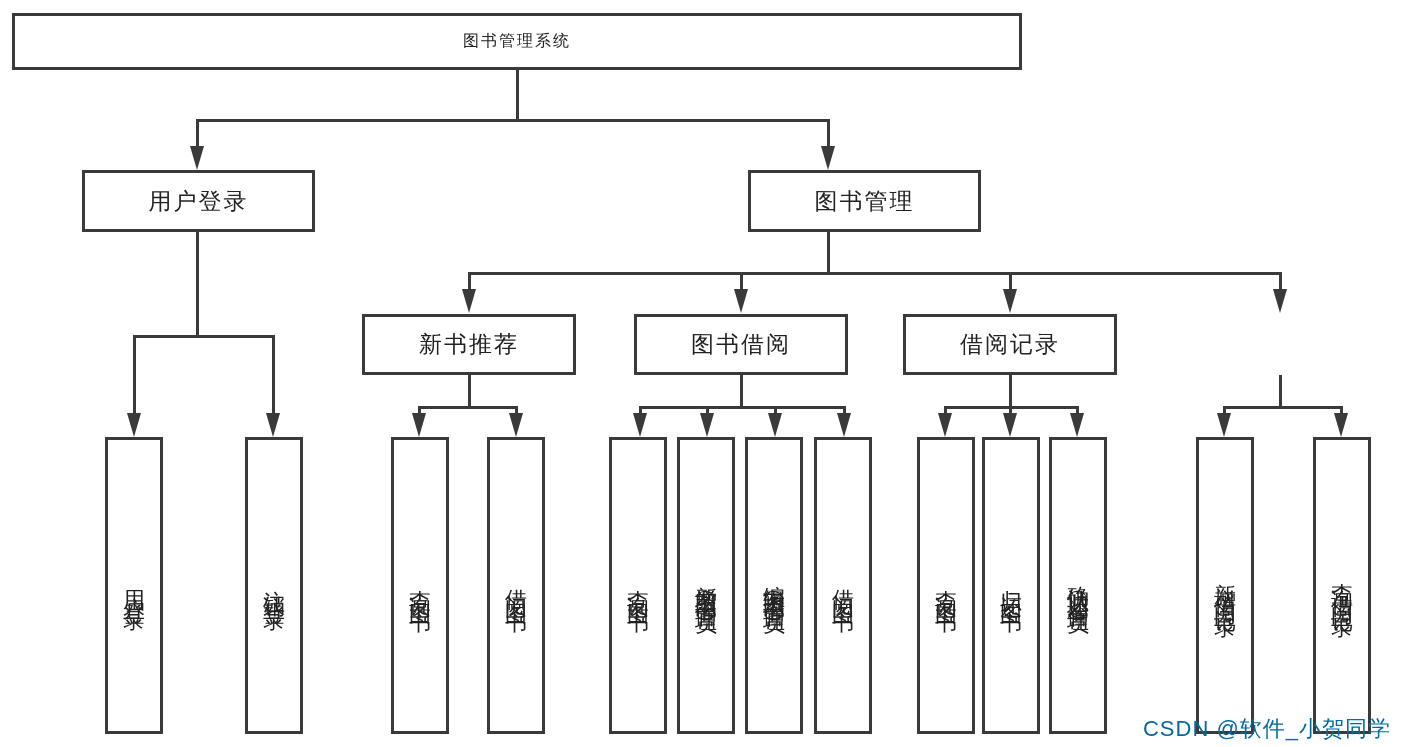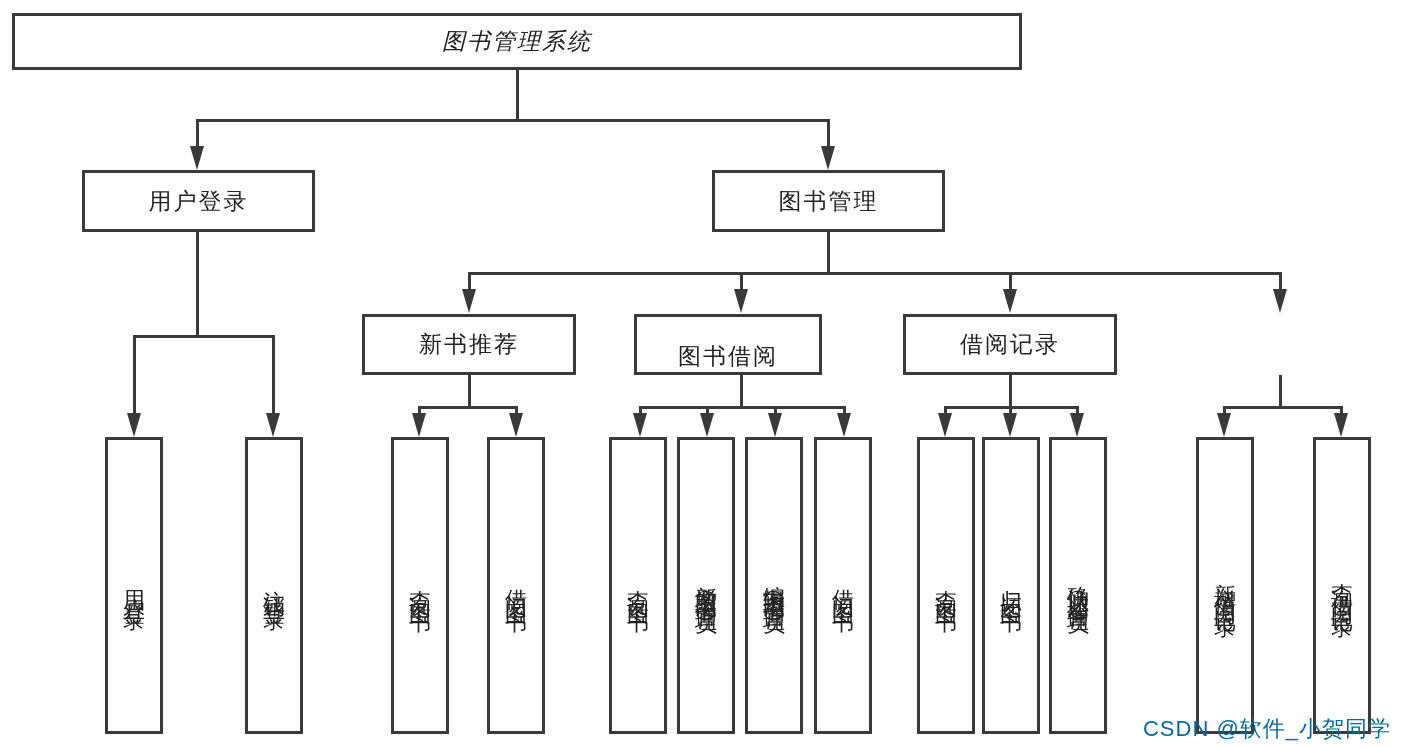--- a/index.html
+++ b/index.html
@@ -16,21 +16,21 @@
     box-sizing: border-box;
     border: 3px solid #3a3a3a;
     background: #ffffff;
     color: #222222;
     display: flex;
     align-items: center;
     justify-content: center;
     text-align: center;
   }
   .h-node { font-size: 23px; letter-spacing: 2px; }
-  .root-node { font-size: 23px; letter-spacing: 2px; font-style: italic; }
+  .root-node { font-size: 16px; letter-spacing: 2px; }
   .leaf {
     writing-mode: vertical-rl;
     text-orientation: mixed;
     font-size: 22px;
     letter-spacing: 7px;
     line-height: 52px;
   }
   .leaf-long { letter-spacing: 4px; }
   .vl { position: absolute; width: 3px; background: #3a3a3a; }
   .hl { position: absolute; height: 3px; background: #3a3a3a; }
@@ -63,21 +63,21 @@
   <div class="vl" style="left:516px; top:70px; height:49px;"></div>
   <div class="hl" style="left:196px; top:119px; width:634px;"></div>
   <div class="vl" style="left:196px; top:119px; height:28px;"></div>
   <div class="arr" style="left:190px; top:146px;"></div>
   <div class="vl" style="left:827px; top:119px; height:28px;"></div>
   <div class="arr" style="left:821px; top:146px;"></div>
 
   <div class="node h-node" style="left:82px; top:170px; width:233px; height:62px;">
     <span>用户登录</span>
   </div>
-  <div class="node h-node" style="left:712px; top:170px; width:233px; height:62px;font-family:Liberation Serif, serif;">
+  <div class="node h-node" style="left:748px; top:170px; width:233px; height:62px;font-family:Liberation Serif, serif;">
     <span>图书管理</span>
   </div>
 
   <div class="vl" style="left:196px; top:232px; height:103px;"></div>
   <div class="hl" style="left:133px; top:335px; width:142px;"></div>
   <div class="vl" style="left:133px; top:335px; height:79px;"></div>
   <div class="arr" style="left:127px; top:413px;"></div>
   <div class="vl" style="left:272px; top:335px; height:79px;"></div>
   <div class="arr" style="left:266px; top:413px;"></div>
 
@@ -88,21 +88,21 @@
   <div class="vl" style="left:740px;  top:272px; height:18px;"></div>
   <div class="arr" style="left:734px;  top:289px;"></div>
   <div class="vl" style="left:1009px; top:272px; height:18px;"></div>
   <div class="arr" style="left:1003px; top:289px;"></div>
   <div class="vl" style="left:1279px; top:272px; height:18px;"></div>
   <div class="arr" style="left:1273px; top:289px;"></div>
 
   <div class="node h-node" style="left:362px; top:314px; width:214px; height:61px;">
     <span>新书推荐</span>
   </div>
-  <div class="node h-node" style="left:634px; top:314px; width:188px; height:61px;align-items:flex-end;">
+  <div class="node h-node" style="left:634px; top:314px; width:214px; height:61px;">
     <span>图书借阅</span>
   </div>
   <div class="node h-node" style="left:903px; top:314px; width:214px; height:61px;">
     <span>借阅记录</span>
   </div>
 
   <div class="vl" style="left:468px; top:375px; height:31px;"></div>
   <div class="hl" style="left:418px; top:406px; width:100px;"></div>
   <div class="vl" style="left:418px; top:406px; height:8px;"></div>
   <div class="arr" style="left:412px; top:413px;"></div>

